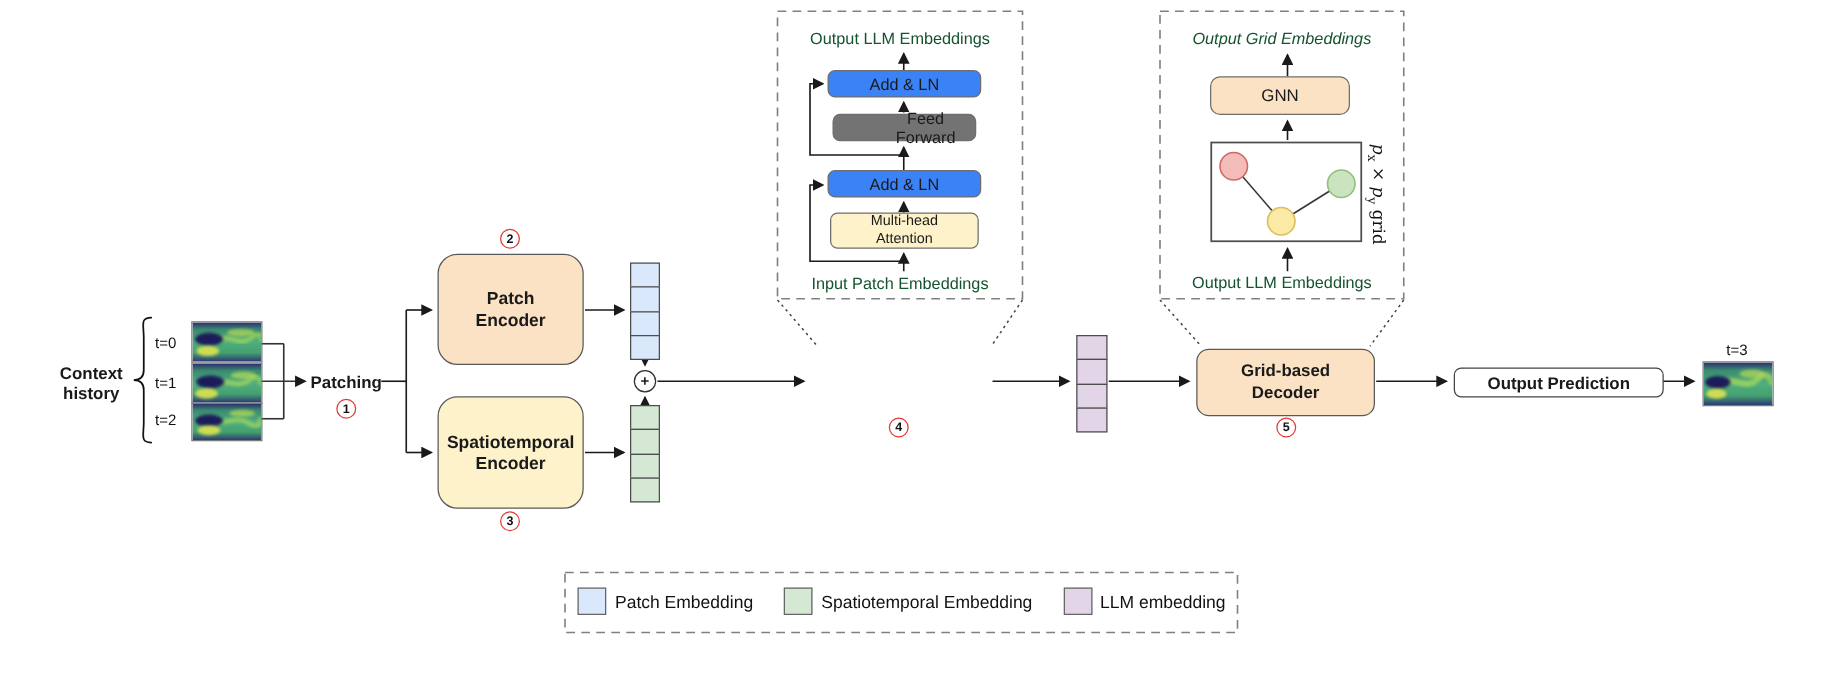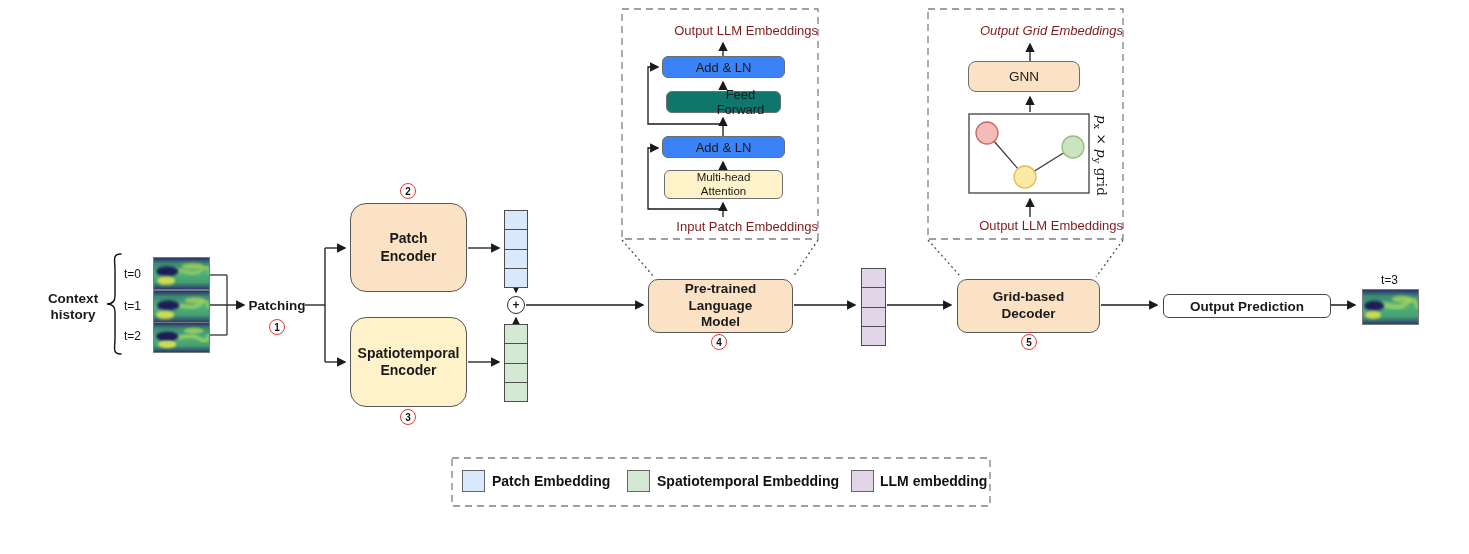--- a/index.html
+++ b/index.html
@@ -13,43 +13,43 @@
     text-align:center;border:1.4px solid #595959;box-sizing:border-box;background:#fff;
   }
   .enc{border-radius:16px;background:#FBE2C4;font-weight:bold;font-size:14px;line-height:1.25;}
   .enc.yellow{background:#FEF2CB;}
   .orange{background:#FBE2C4;}
   .rounded10{border-radius:10px;}
   .rounded6{border-radius:6px;}
   .bold{font-weight:bold;}
   .insetbox{border-radius:6px;font-size:13px;border:1.2px solid #6e6e6e;}
   .blue-b{background:#3b82f6;}
-  .purple-b{background:#0f766e;padding-left:34px;}
+  .purple-b{background:#737373;padding-left:34px;}
   .yellow-b{background:#FEF2CB;}
-  .lbl{position:absolute;text-align:right;font-size:13px;color:#7f1d1d;}
+  .lbl{position:absolute;text-align:center;font-size:13px;color:#14532d;}
   .small-t{position:absolute;font-size:12px;color:#111;}
   .stack{position:absolute;display:flex;flex-direction:column;box-sizing:border-box;}
   .cell{flex:1;border:1px solid #4d4d4d;box-sizing:border-box;margin-top:-1px;}
   .cell:first-child{margin-top:0;}
   .cell.c-blue{background:#DAE8FC;}
   .cell.c-green{background:#D5E8D4;}
   .cell.c-purple{background:#E1D5E7;}
   .step{
     position:absolute;width:16px;height:16px;border-radius:50%;
     border:1.6px solid #E53935;background:#fff;color:#111;
     font-size:10px;font-weight:bold;display:flex;align-items:center;justify-content:center;box-sizing:border-box;
   }
   .plus{
     position:absolute;left:507px;top:296px;width:18px;height:18px;border-radius:50%;
     border:1.3px solid #333;background:#fff;font-size:12px;font-weight:bold;
     display:flex;align-items:center;justify-content:center;box-sizing:border-box;
   }
   .flow{position:absolute;display:block;border:0.5px solid #7a7a7a;}
   .legend-swatch{position:absolute;width:23px;height:22px;border:1.4px solid #666;box-sizing:border-box;}
-  .legend-label{position:absolute;font-size:14px;font-weight:bold;color:#111;white-space:nowrap;}
+  .legend-label{position:absolute;font-size:14px;font-weight:normal;color:#111;white-space:nowrap;}
   .mathlbl{
     position:absolute;left:1051px;top:146px;width:100px;text-align:center;
     font-family:"DejaVu Serif","Liberation Serif",serif;font-size:13.5px;color:#111;
     transform:rotate(90deg);transform-origin:center;white-space:nowrap;
   }
   .mathlbl i{font-style:italic;}
   .mathlbl sub{font-size:10px;}
   .ctx{position:absolute;left:36px;top:291px;width:74px;text-align:center;
        font-weight:bold;font-size:13.5px;line-height:1.15;}
   .patching{position:absolute;left:247px;top:298px;width:60px;text-align:center;
@@ -213,23 +213,20 @@
     <span>Feed Forward</span>
   </div>
   <div class="box insetbox blue-b" style="left:662px;top:136px;width:123px;height:22px;">
     <span>Add &amp; LN</span>
   </div>
   <div class="box insetbox yellow-b" style="left:664px;top:170px;width:119px;height:29px;font-size:11.5px;line-height:1.2;">
     <span class="inner" style="width:70px;">Multi-head Attention</span>
   </div>
   <div class="lbl" style="left:622px;top:219px;width:196px;">Input Patch Embeddings</div>
 
-  <div class="box orange rounded10 bold" style="left:648px;top:279px;width:145px;height:54px;font-size:13.5px;line-height:1.25;">
-    <span class="inner" style="width:84px;">Pre-trained Language Model</span>
-  </div>
   <div class="step" style="left:711px;top:334px;">
     <span>4</span>
   </div>
 
   <div class="stack" style="left:861px;top:268px;width:25px;height:78px;">
     <div class="cell c-purple"></div>
     <div class="cell c-purple"></div>
     <div class="cell c-purple"></div>
     <div class="cell c-purple"></div>
   </div>

